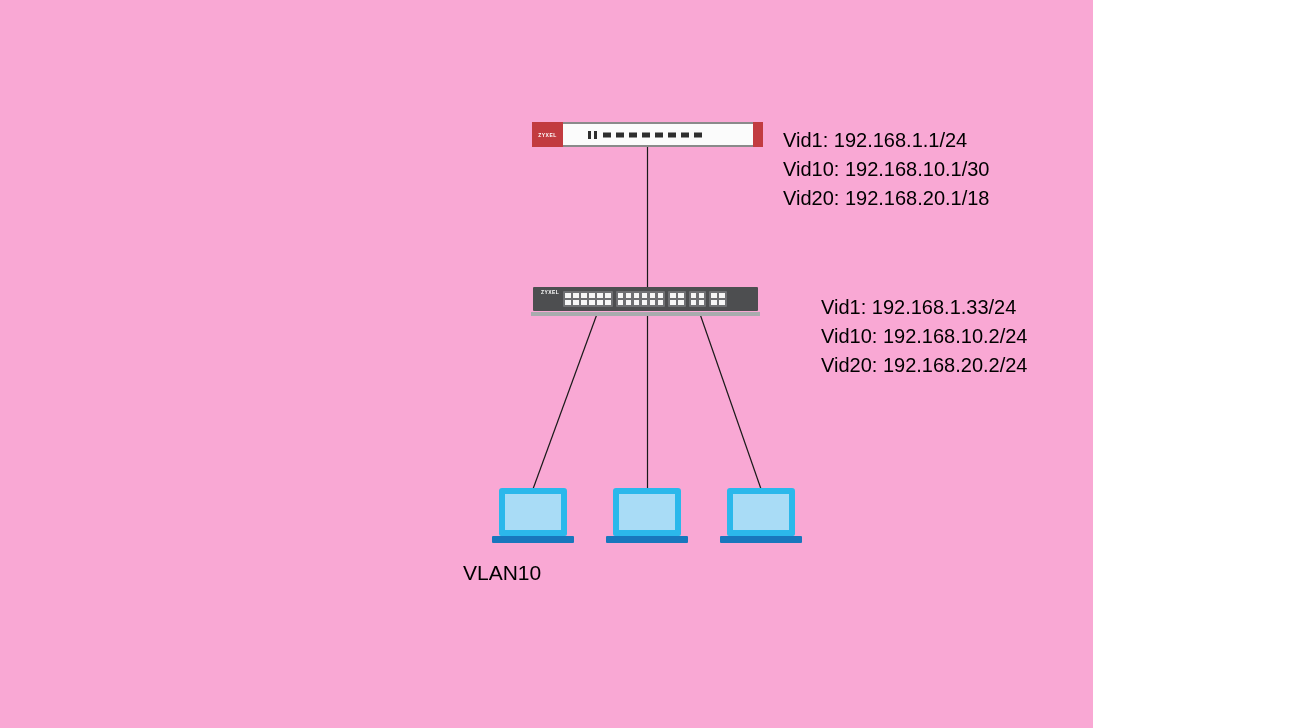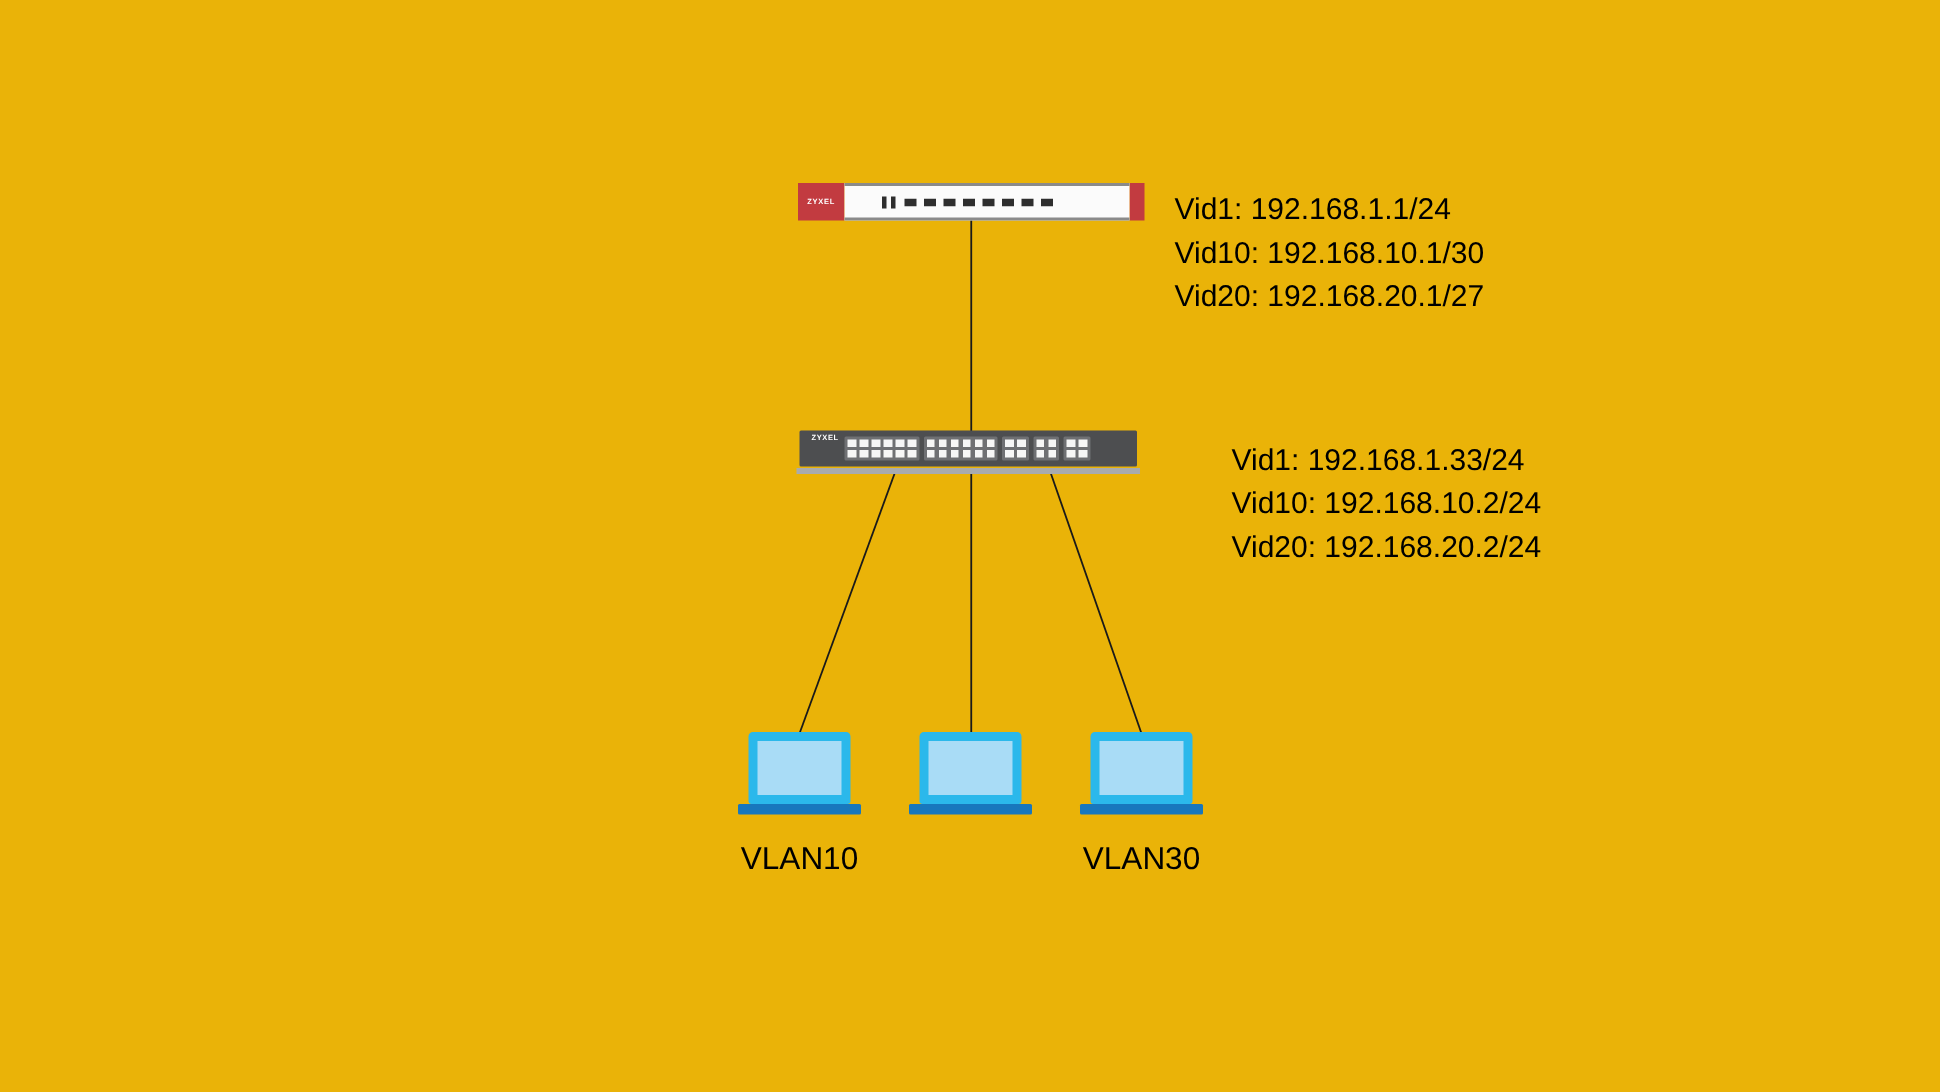--- a/index.html
+++ b/index.html
@@ -1,20 +1,20 @@
 <!DOCTYPE html>
 <html style="--brand-red: #C23B40; --firewall-body: #FBFBFB; --firewall-edge: #8A8A8A; --firewall-dash: #2E2E2E; --switch-body: #4D4E50; --switch-port-frame: #6F7073; --switch-port: #F6F6F6; --switch-base: #A9ABAE; --laptop-frame: #2BB8EB; --laptop-screen: #A9DCF6; --laptop-base: #1877BD; --link: #1A1A1A; --text: #000000;"><head>
 <meta charset="utf-8">
 <style>
   html, body { margin: 0; padding: 0; background: #ffffff; }
   .canvas {
     position: relative;
-    width: 1293px;
+    width: 1093px;
     height: 728px;
-    background: #eab308;
+    background: #f9a8d4;
     overflow: hidden;
     font-family: "Liberation Sans", "DejaVu Sans", sans-serif;
     color: var(--text, #000);
   }
   .links {
     position: absolute;
     left: 0; top: 0;
     width: 1293px; height: 728px;
     pointer-events: none;
   }
@@ -108,21 +108,20 @@
   }
   .lt-base {
     width: 82px; height: 7px;
     background: var(--laptop-base, #1877BD);
     border-radius: 1px;
   }
   .lt-label {
     position: absolute; top: 558px;
     width: 140px;
     font-size: 21px; line-height: 29px;
-    text-align: center;
     white-space: nowrap;
   }
 </style>
 </head>
 <body>
 
 <div class="canvas">
 
   <svg class="links" viewBox="0 0 1293 728">
     <line x1="647.5" y1="146" x2="647.5" y2="288"></line>
@@ -148,21 +147,21 @@
           <span class="dash"></span>
           <span class="dash"></span>
         </div>
     </div>
     <div class="fw-cap"></div>
   </div>
 
   <div class="ip-labels fw-labels">
     <div>Vid1: 192.168.1.1/24</div>
     <div>Vid10: 192.168.10.1/30</div>
-    <div>Vid20: 192.168.20.1/27</div>
+    <div>Vid20: 192.168.20.1/18</div>
   </div>
 
   <div class="switch">
     <div class="sw-brand">ZYXEL</div>
     <div class="sw-ports">
         <div class="port-block" style="grid-template-columns: repeat(6, 5.5px);">
           <span class="port"></span>
           <span class="port"></span>
           <span class="port"></span>
           <span class="port"></span>
@@ -224,15 +223,14 @@
   <div class="laptop" style="left:606px">
     <div class="lt-screen"></div>
     <div class="lt-base"></div>
   </div>
   <div class="laptop" style="left:720px">
     <div class="lt-screen"></div>
     <div class="lt-base"></div>
   </div>
 
   <div class="lt-label" style="left:463px">VLAN10</div>
-  <div class="lt-label" style="left:691px">VLAN30</div>
 
 </div>
 
 </body></html>

